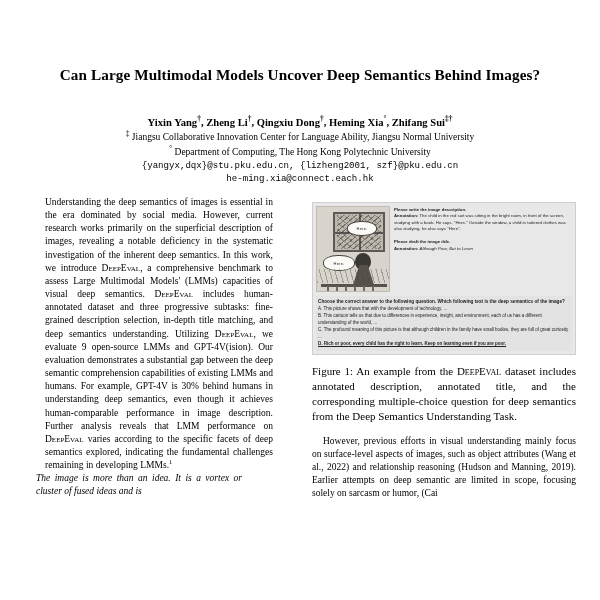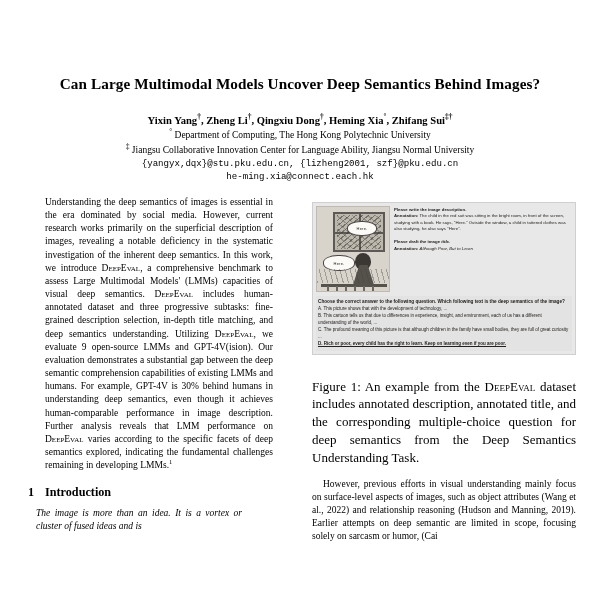--- a/index.html
+++ b/index.html
@@ -14,40 +14,40 @@
     color: #000000;
     overflow: hidden;
   }
 
   .page {
     position: relative;
     width: 600px;
     height: 449px;
     background: #ffffff;
     box-sizing: border-box;
-    padding: 12px;
+    padding: 3px;
   }
 
   
   .titleblock {
     padding: 0 38px;
     text-align: center;
   }
   .paper-title {
     font-size: 15.2px;
     font-weight: bold;
     line-height: 1.25;
     margin: 0;
     padding-top: 62px;
     letter-spacing: .1px;
   }
   .authors {
     font-size: 10.6px;
     font-weight: bold;
-    margin-top: 21px;
+    margin-top: 32px;
     line-height: 1.35;
   }
   .affil {
     font-size: 9.5px;
     line-height: 1.42;
     margin-top: 1px;
   }
   .emails {
     font-family: "Liberation Mono", monospace;
     font-size: 9.1px;
@@ -265,24 +265,24 @@
     line-height: 1.5;
     color: #23201d;
     margin-top: .5px;
   }
   .fq-opt.answer {
     text-decoration: underline;
     font-weight: bold;
   }
 
   .fig-caption {
-    font-size: 13px;
+    font-size: 11px;
     line-height: 1.37;
     text-align: justify;
-    margin-top: 23px;
+    margin-top: 9px;
     width: 264px;
   }
 
   .body-text {
     font-size: 9.5px;
     line-height: 1.385;
     text-align: justify;
     margin-top: 11px;
   }
   .body-text p { margin: 0; }
@@ -300,42 +300,39 @@
 
     <div class="authors">
       <span>Yixin Yang</span><sup class="mk">†</sup>,
       <span>Zheng Li</span><sup class="mk">†</sup>,
       <span>Qingxiu Dong</span><sup class="mk">†</sup>,
       <span>Heming Xia</span><sup class="mk">°</sup>,
       <span>Zhifang Sui</span><sup class="mk">‡†</sup>
     </div>
 
     <div class="affil">
+      <span class="pre-mk">‡</span>
+      <span>Jiangsu Collaborative Innovation Center for Language Ability, Jiangsu Normal University</span>
+    </div>
+    <div class="affil">
       <span class="pre-mk">°</span>
       <span>Department of Computing, The Hong Kong Polytechnic University</span>
-    </div>
-    <div class="affil">
-      <span class="pre-mk">‡</span>
-      <span>Jiangsu Collaborative Innovation Center for Language Ability, Jiangsu Normal University</span>
     </div>
 
     <div class="emails">{yangyx,dqx}@stu.pku.edu.cn, {lizheng2001, szf}@pku.edu.cn</div>
     <div class="emails">he-ming.xia@connect.each.hk</div>
   </div>
 
   <div class="columns">
 
     <div class="col-left">
       <div class="abstract-body">
         <p>Understanding the deep semantics of images is essential in the era dominated by social media. However, current research works primarily on the superficial description of images, revealing a notable deficiency in the systematic investigation of the inherent deep semantics. In this work, we introduce <span class="sc" style="font-variant:small-caps">DeepEval</span>, a comprehensive benchmark to assess Large Multimodal Models' (LMMs) capacities of visual deep semantics. <span class="sc" style="font-variant:small-caps">DeepEval</span> includes human-annotated dataset and three progressive subtasks: fine-grained description selection, in-depth title matching, and deep semantics understanding. Utilizing <span class="sc" style="font-variant:small-caps">DeepEval</span>, we evaluate 9 open-source LMMs and GPT-4V(ision). Our evaluation demonstrates a substantial gap between the deep semantic comprehension capabilities of existing LMMs and humans. For example, GPT-4V is 30% behind humans in understanding deep semantics, even though it achieves human-comparable performance in image description. Further analysis reveals that LMM performance on <span class="sc" style="font-variant:small-caps">DeepEval</span> varies according to the specific facets of deep semantics explored, indicating the fundamental challenges remaining in developing LMMs.<span class="fn-sup">1</span></p>
       </div>
 
-      <div class="section-head">
-        <span class="section-num">1</span><span>Introduction</span>
-      </div>
 
       <div class="epigraph">
         <p>The image is more than an idea. It is a vortex or cluster of fused ideas and is</p>
       </div>
     </div>
 
     <div class="col-right">
 
       <div class="figure">
         <div class="fig-panel">

